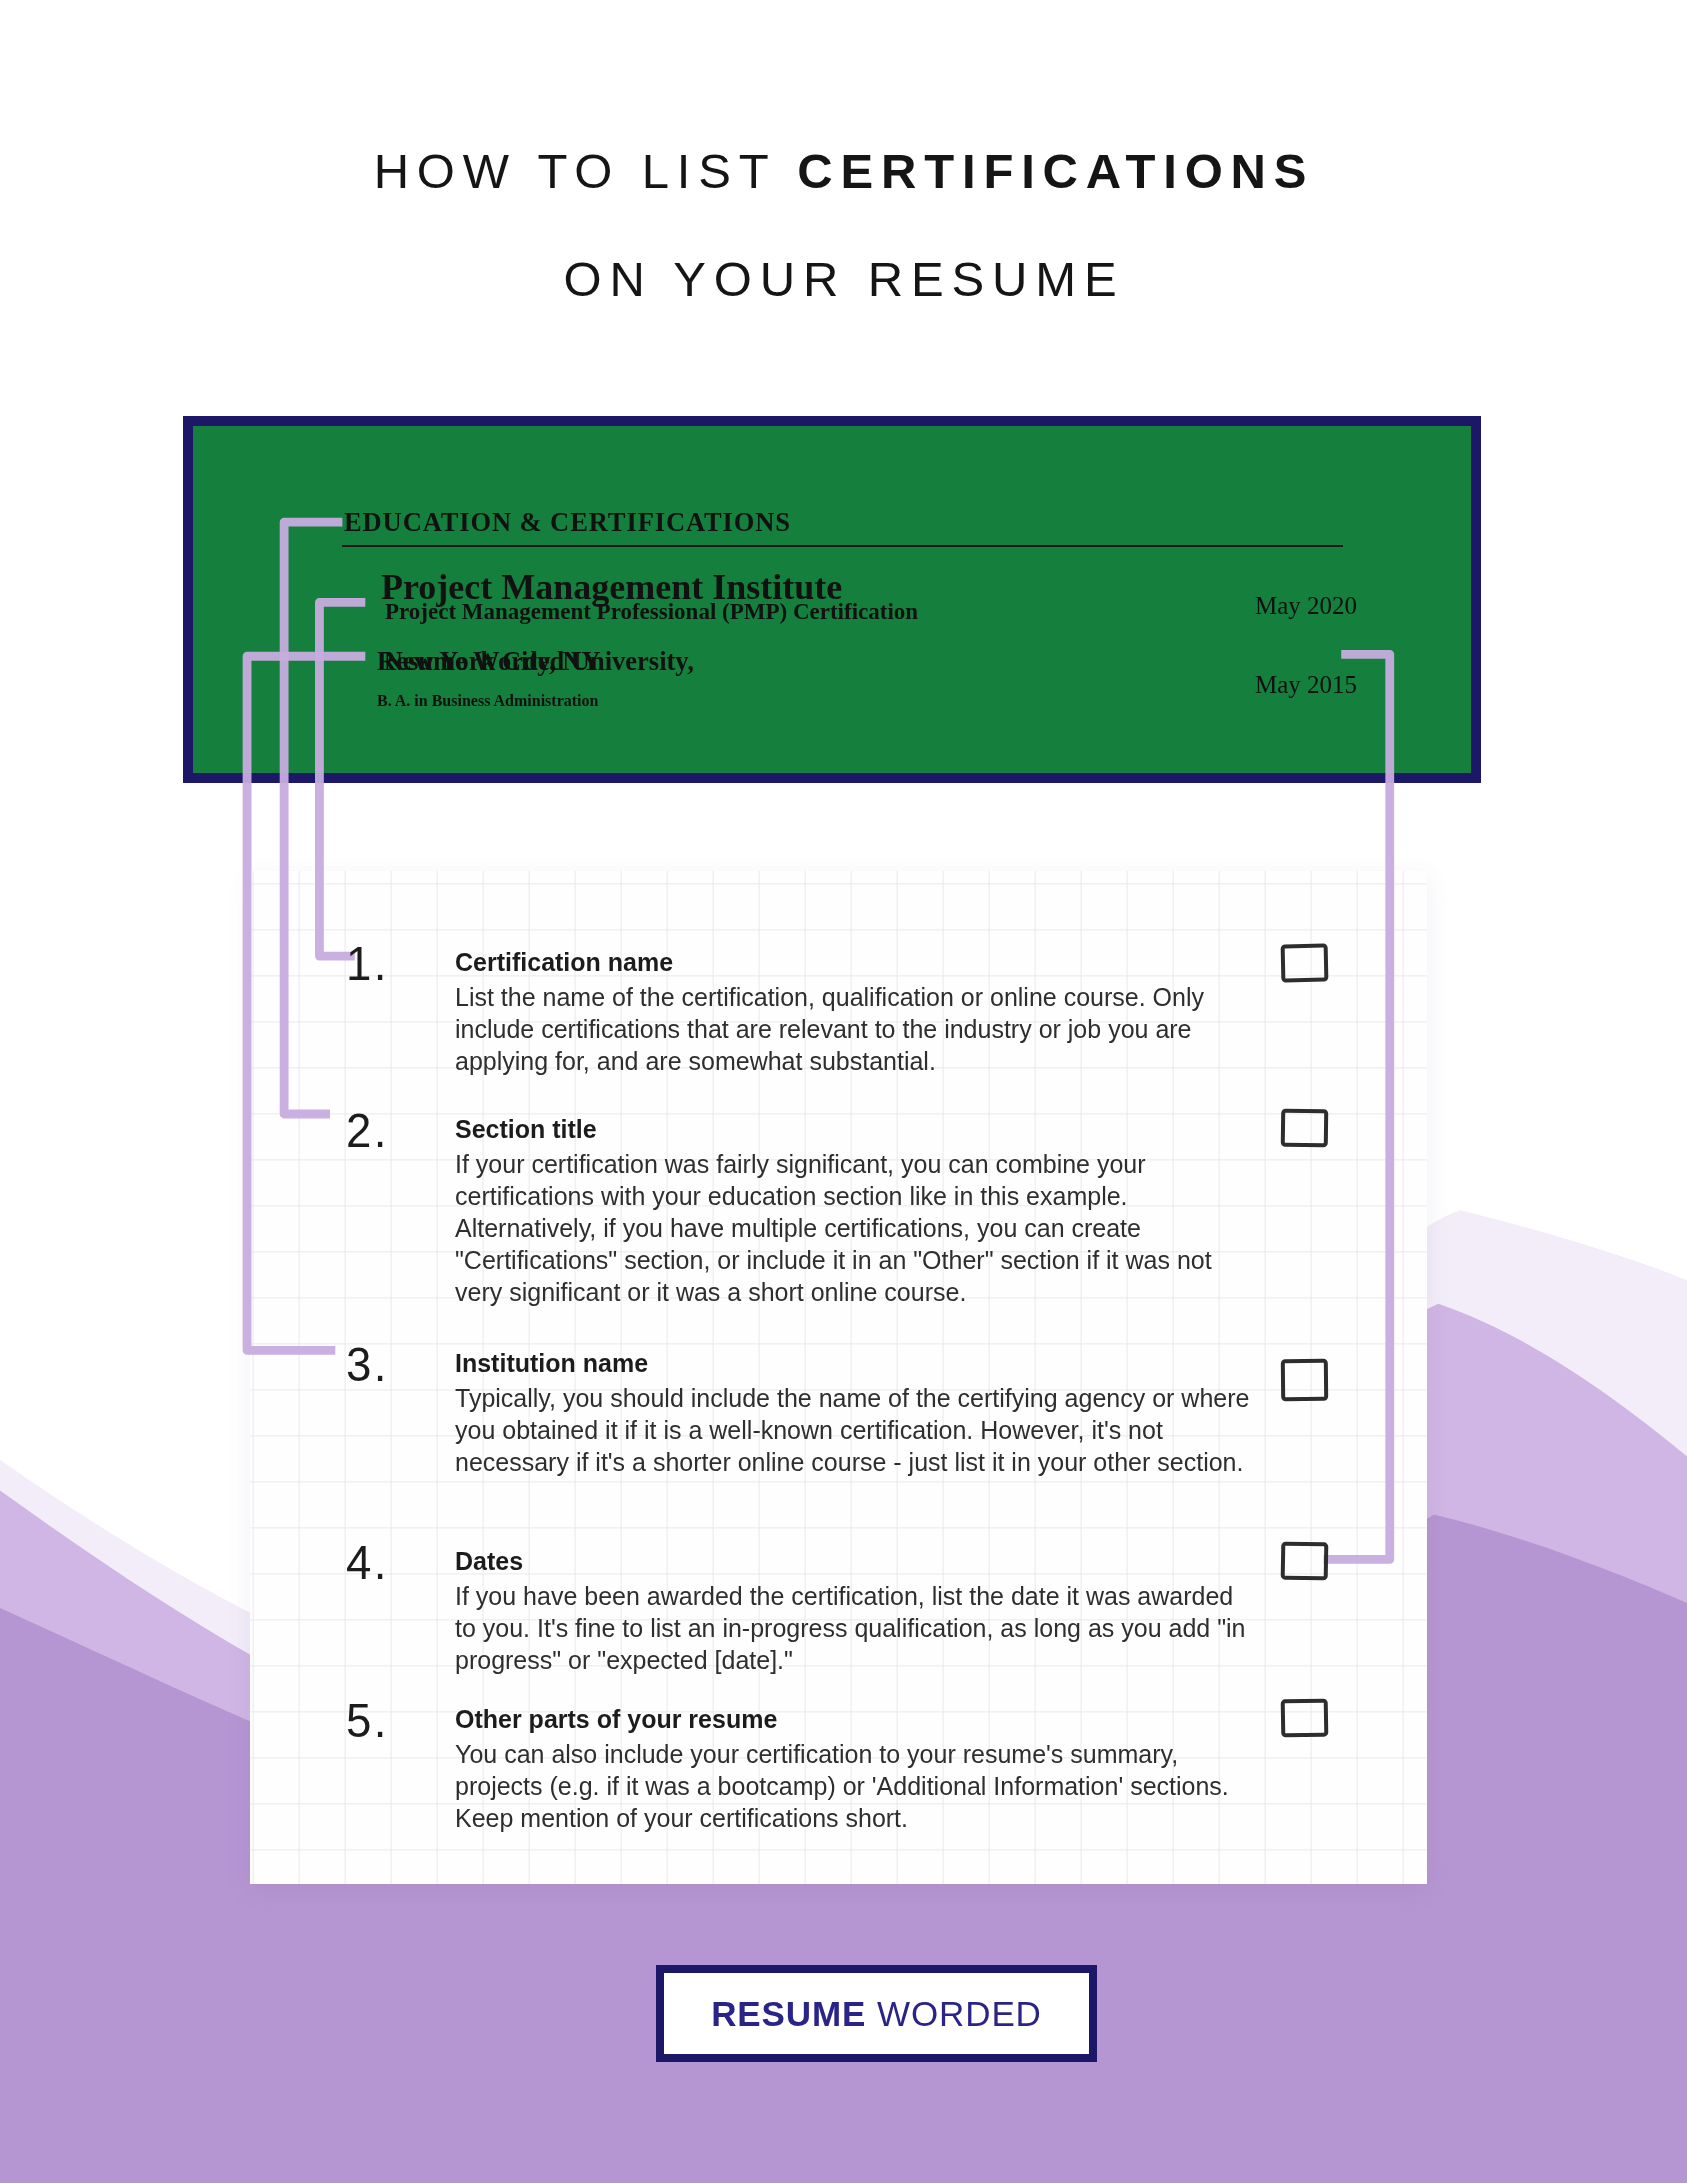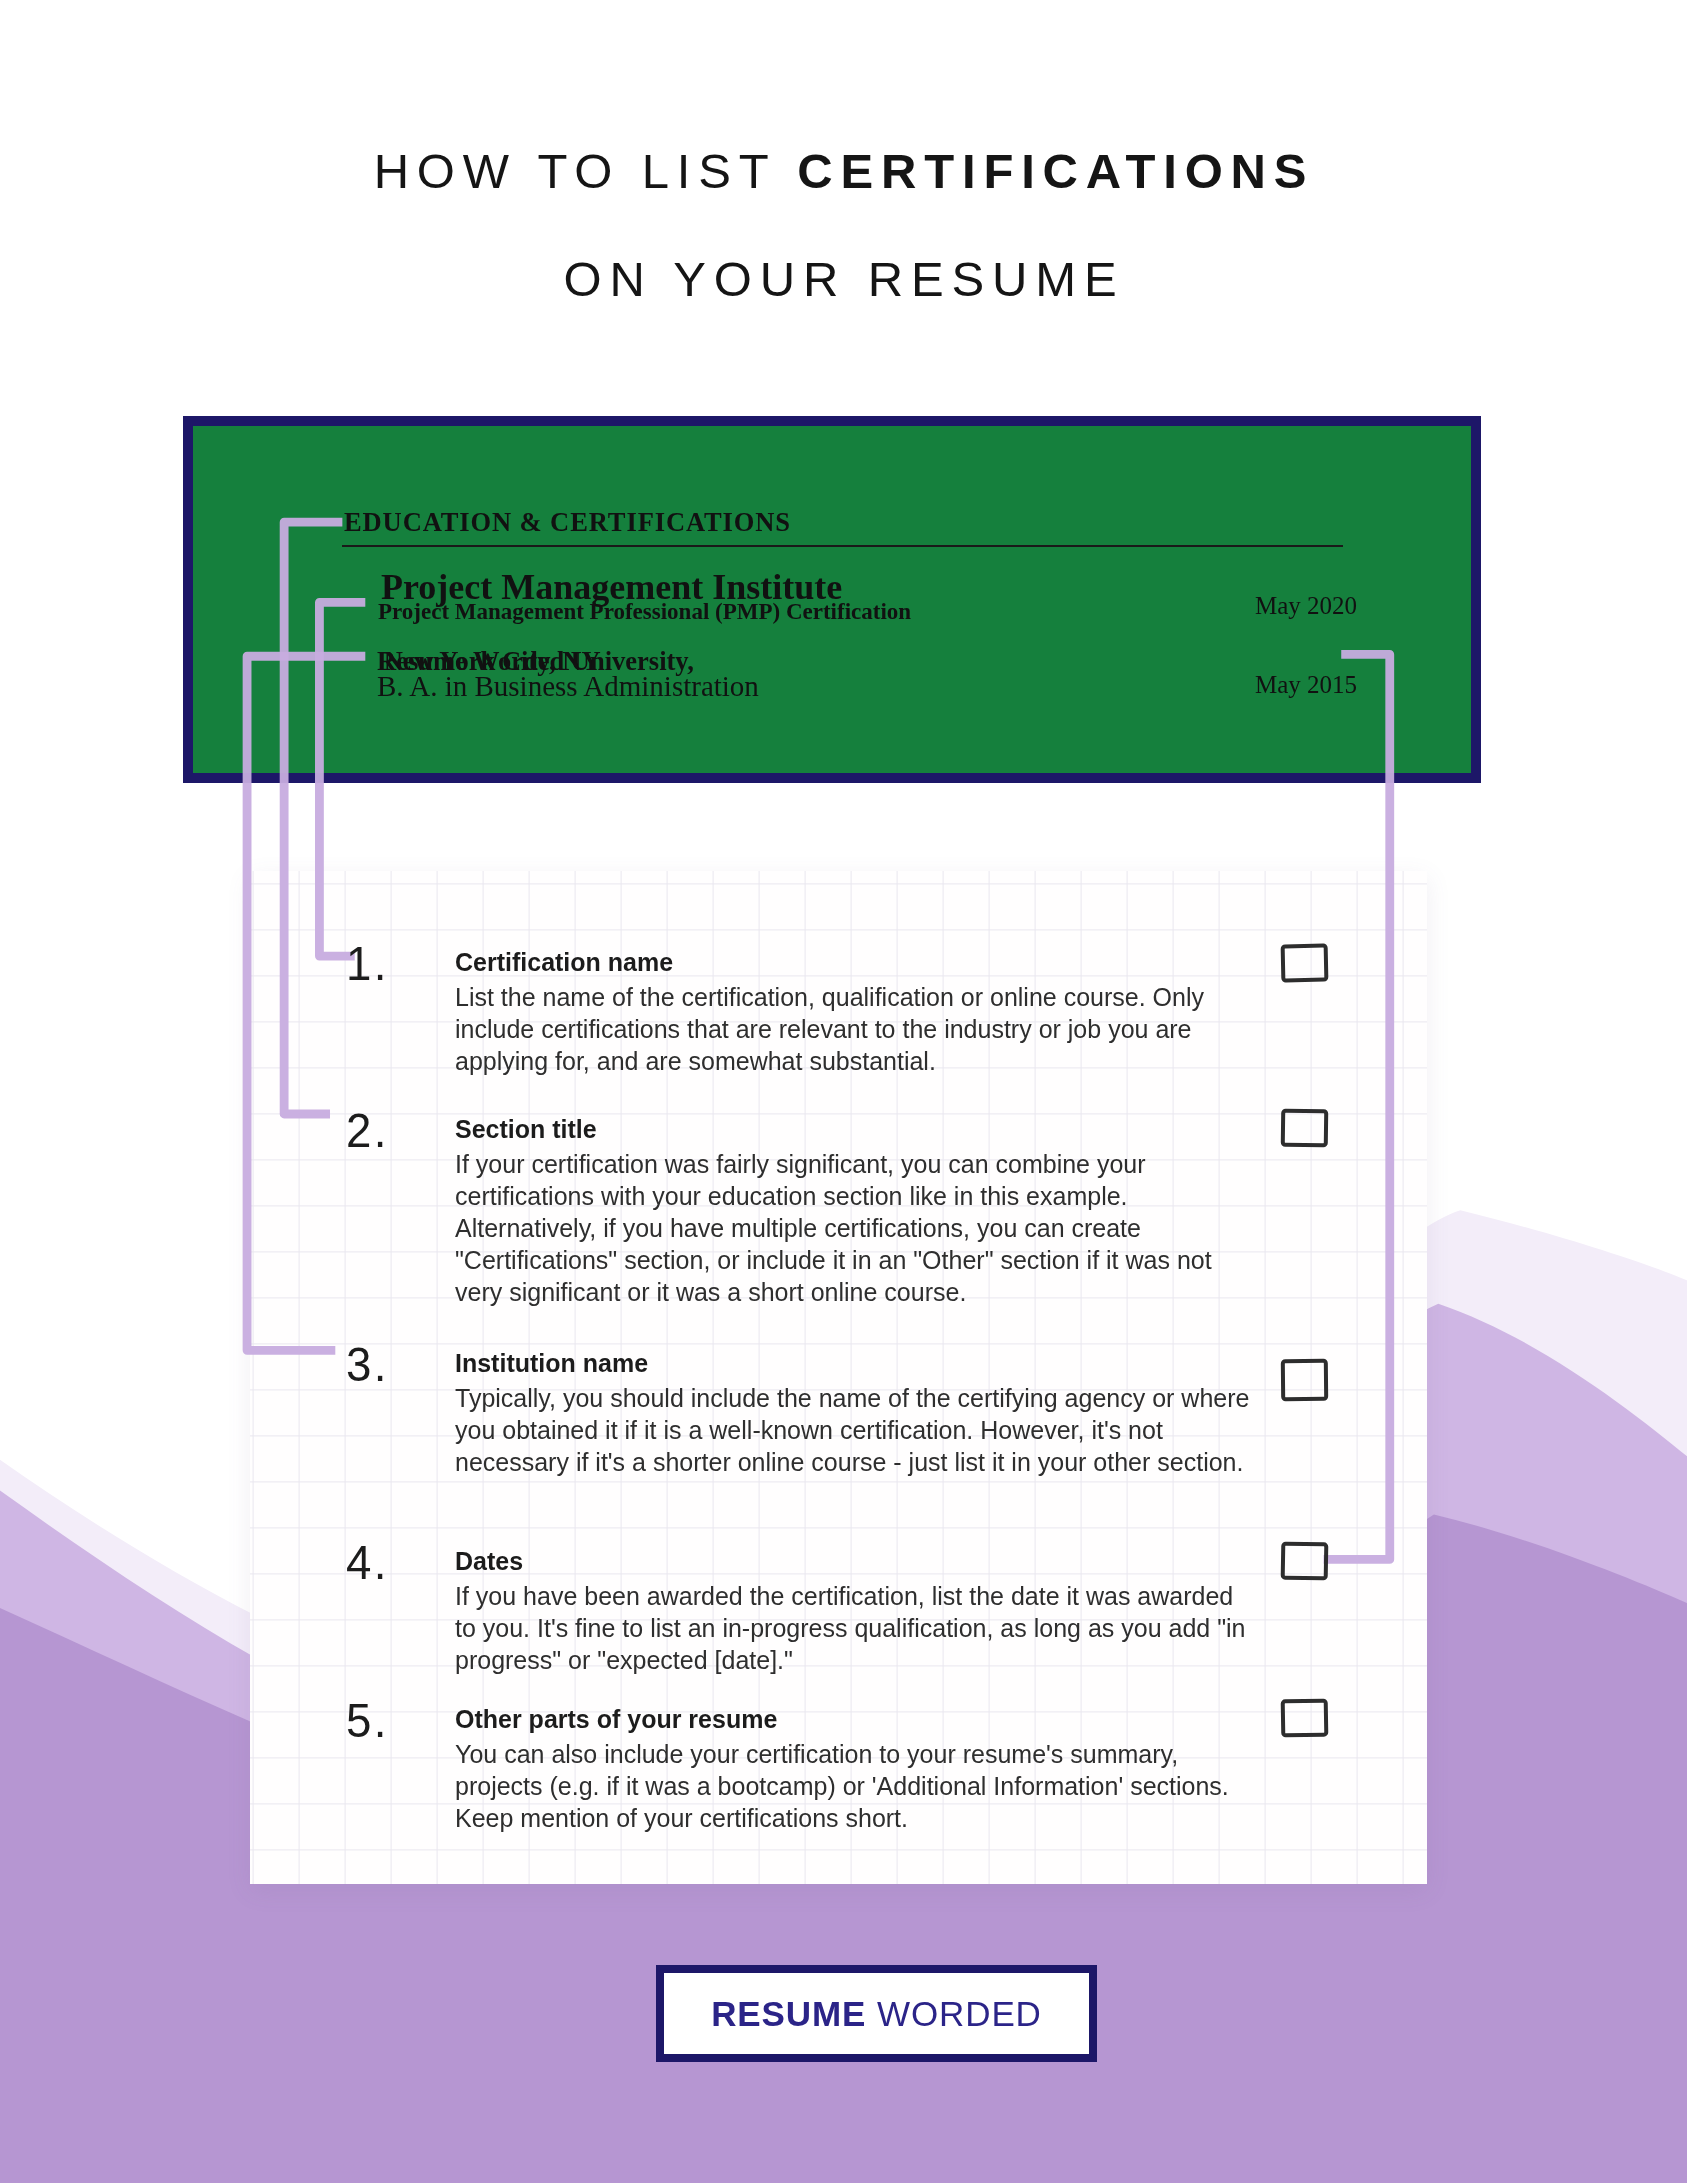--- a/index.html
+++ b/index.html
@@ -16,24 +16,24 @@
   .title-line2{top:251px;}
   .title-bold{font-weight:800;}
   
   .resume-box{position:absolute;left:183px;top:416px;width:1298px;height:367px;
     box-sizing:border-box;border:10.6px solid #1d1768;background:#15803d;z-index:2;}
   .resume-box *{position:absolute;color:#111111;
     font-family:"Liberation Serif","DejaVu Serif",serif;white-space:pre;}
   .r-heading{left:151px;top:81px;font-size:26.5px;font-weight:700;letter-spacing:0.9px;}
   .r-underline{left:149px;top:119px;width:1001px;height:1.8px;background:#1a1a1a;}
   .r-org1{left:188px;top:140px;font-size:36px;font-weight:700;}
-  .r-sub1{left:185px;top:173px;font-size:23px;font-weight:700;}
+  .r-sub1{left:192px;top:173px;font-size:23px;font-weight:700;}
   .r-org2{left:184px;top:220px;font-size:26.5px;font-weight:700;}
   .r-org2 .org-rest{position:static;font-weight:700;}
-  .r-sub2{left:184px;top:244px;font-size:29px;font-weight:400;}
+  .r-sub2{left:184px;top:266px;font-size:16px;font-weight:700;}
   .r-date{left:1062px;font-size:25px;font-weight:400;margin-top:24px;}
   .r-date1{top:142px;}
   .r-date2{top:221px;}
   
   .panel{position:absolute;left:250px;top:871px;width:1177px;height:1013px;
     background-color:#fffefe;z-index:1;
     background-image:
       linear-gradient(to right,#e9e7ef 1.3px,transparent 1.3px),
       linear-gradient(to bottom,#e9e7ef 1.3px,transparent 1.3px);
     background-size:46px 46px;background-position:2.6px 12.4px;

